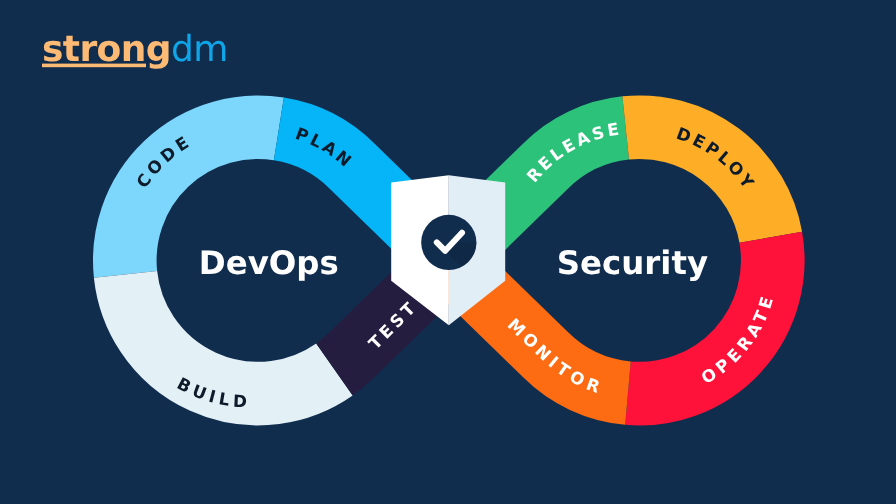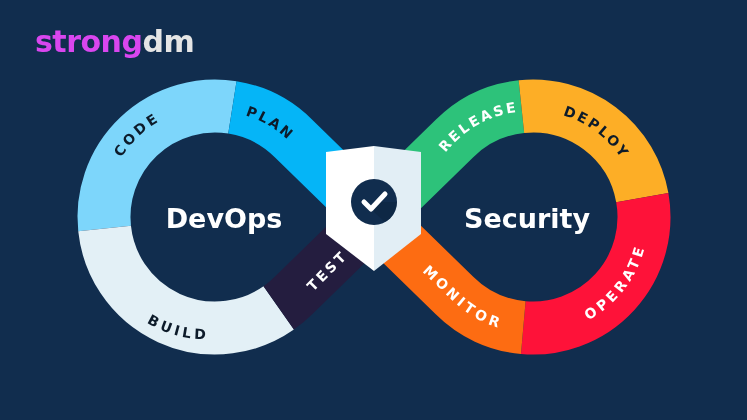--- a/index.html
+++ b/index.html
@@ -1,20 +1,20 @@
 <!DOCTYPE html>
 <html><head>
 <meta charset="utf-8">
 <style>
   html, body { margin: 0; padding: 0; }
   body { width: 747px; height: 420px; overflow: hidden; background: #112d4e; }
   .stage { position: relative; width: 747px; height: 420px; background: #112d4e; }
   .logo { position: absolute; left: 35px; top: 27px; font-family: "DejaVu Sans", sans-serif; font-weight: bold; font-size: 30px; letter-spacing: -0.5px; line-height: 1; }
-  .logo .strong { color: #d946ef; }
-  .logo .dm { color: #e5e5e5; font-weight: bold; }
+  .logo .strong { color: #fdba74; text-decoration: underline; }
+  .logo .dm { color: #0ea5e9; font-weight: normal; }
   svg { position: absolute; left: 0; top: 0; }
   .seg-label { font-family: "DejaVu Sans", sans-serif; font-weight: bold; font-size: 14px; letter-spacing: 3px; }
   .center-label { font-family: "DejaVu Sans", sans-serif; font-weight: bold; font-size: 27px; fill: #ffffff; }
 </style>
 </head>
 <body>
 
 <div class="stage">
   <div class="logo"><span class="strong">strong</span><span class="dm">dm</span></div>
 

